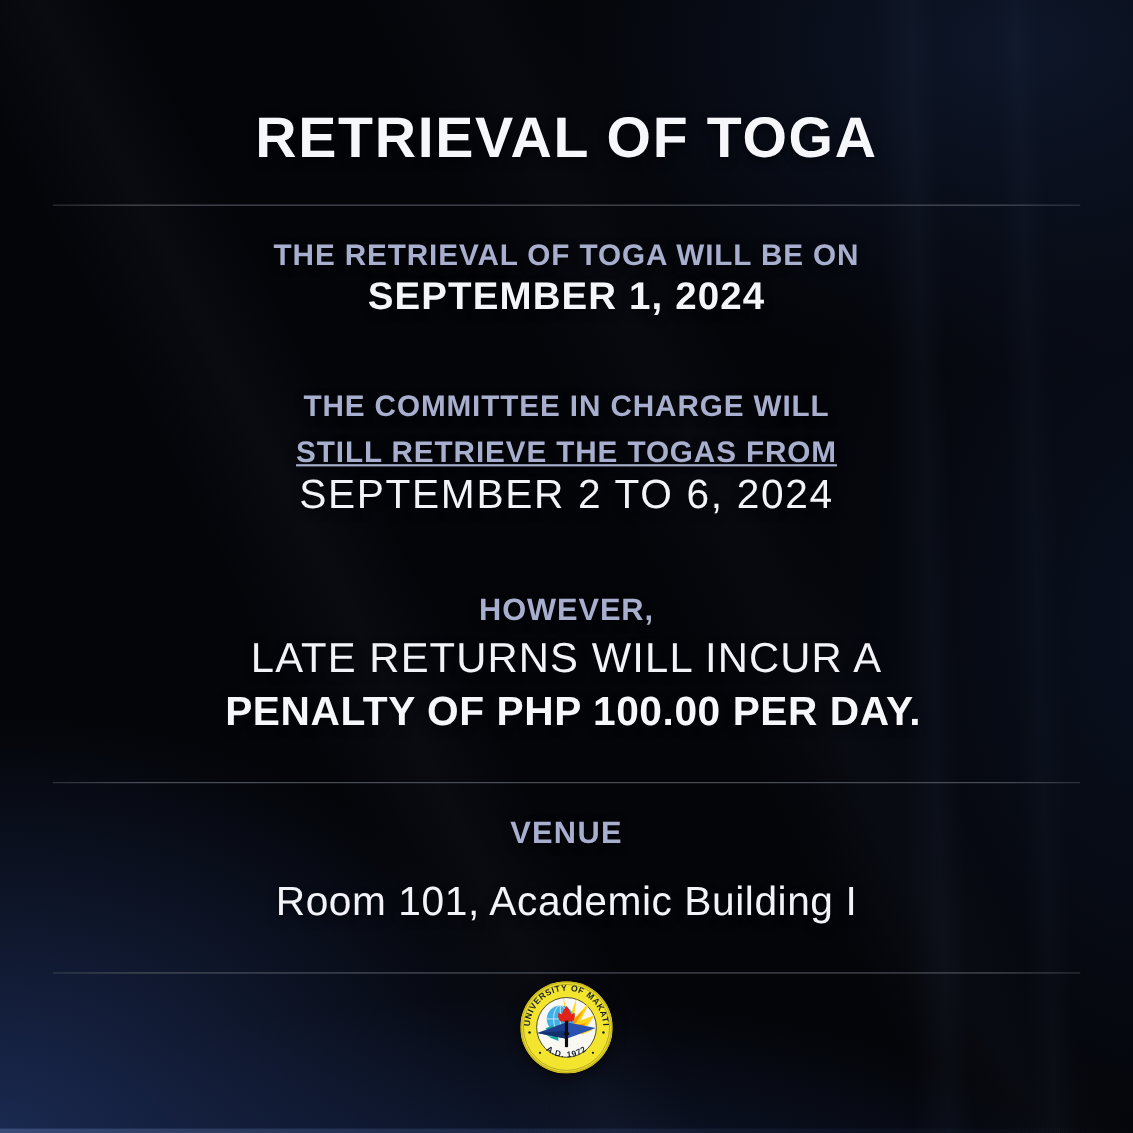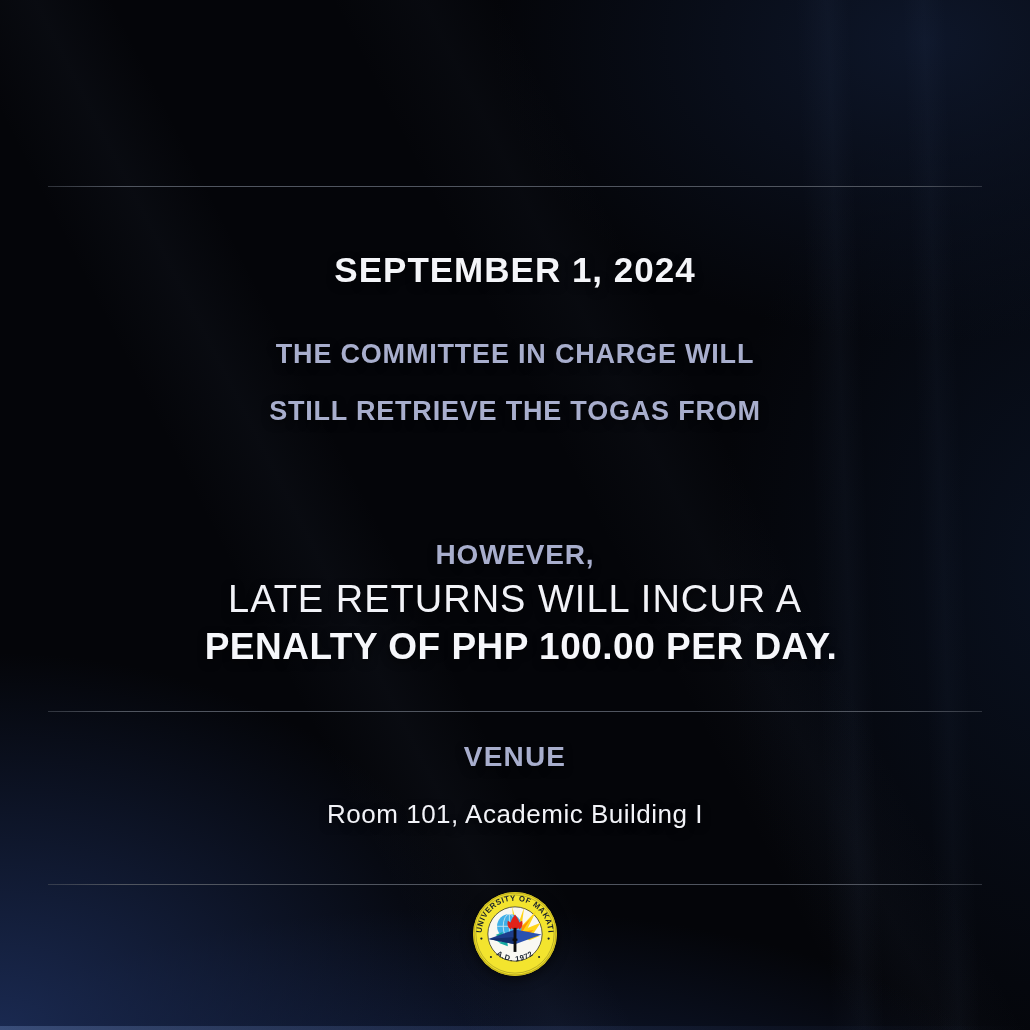--- a/index.html
+++ b/index.html
@@ -38,57 +38,60 @@
     text-align: center; line-height: 1.08; white-space: nowrap;
     text-shadow: 0 3px 9px rgba(0,0,0,0.55);
   }
 
   .title        { top: 98px;  font-size: 52px; font-weight: 700; color: #f6f7fb; letter-spacing: 1.5px; }
 
   .accent-bold  { font-weight: 700; color: #a8aecd; }
   .s1-lead      { top: 218px; font-size: 27px; letter-spacing: 0.8px; }
   .s1-date      { top: 251px; font-size: 35px; font-weight: 700; color: #f4f5f9; letter-spacing: 1px; }
 
-  .s2-l1        { top: 340px; font-size: 27px; letter-spacing: 0.8px; }
-  .s2-l2        { top: 397px; font-size: 27px; letter-spacing: 0.8px; }
+  .s2-l1        { top: 355px; font-size: 27px; letter-spacing: 0.8px; }
+  .s2-l2        { top: 397px; font-size: 27px; letter-spacing: 0.8px; text-decoration: underline; }
   .s2-date      { top: 430px; font-size: 37px; font-weight: 400; color: #f2f3f8; letter-spacing: 1.5px; }
 
   .s3-lead      { top: 540px; font-size: 28px; letter-spacing: 0.8px; }
   .s3-l1        { top: 579px; font-size: 38px; font-weight: 400; color: #f2f3f8; letter-spacing: 1px; }
   .s3-l2        { top: 627px; font-size: 37px; font-weight: 700; color: #f6f7fb; letter-spacing: 0.5px; padding-left: 12px; }
 
   .venue-label  { top: 742px; font-size: 28px; letter-spacing: 1.2px; }
-  .venue-value  { top: 800px; font-size: 26px; font-weight: 400; color: #f2f3f8; letter-spacing: 0.5px; }
+  .venue-value  { top: 800px; font-size: 37px; font-weight: 400; color: #f2f3f8; letter-spacing: 0.5px; }
 
   .divider {
     position: absolute; left: 48px; width: 934px; height: 1px;
     background: linear-gradient(90deg, rgba(80,85,95,0.55) 0%, #50555f 8%, #50555f 92%, rgba(80,85,95,0.55) 100%);
   }
   .divider-1 { top: 186px; }
   .divider-2 { top: 711px; }
   .divider-3 { top: 884px; }
 
   .seal {
     position: absolute; top: 892px; left: 473px; width: 84px; height: 84px;
     filter: drop-shadow(0 3px 6px rgba(0,0,0,0.6));
   }
 </style>
 </head>
 <body>
 
 <div class="poster">
   <div class="streaks"></div>
 
+  <div class="txt title">RETRIEVAL OF TOGA</div>
 
   <div class="divider divider-1"></div>
 
+  <div class="txt accent-bold s1-lead">THE RETRIEVAL OF TOGA WILL BE ON</div>
   <div class="txt s1-date">SEPTEMBER 1, 2024</div>
 
   <div class="txt accent-bold s2-l1">THE COMMITTEE IN CHARGE WILL</div>
   <div class="txt accent-bold s2-l2">STILL RETRIEVE THE TOGAS FROM</div>
+  <div class="txt s2-date">SEPTEMBER 2 TO 6, 2024</div>
 
   <div class="txt s3-l1">LATE RETURNS WILL INCUR A</div>
   <div class="txt accent-bold s3-lead">HOWEVER,</div>
   <div class="txt s3-l2">PENALTY OF PHP 100.00 PER DAY.</div>
 
   <div class="divider divider-2"></div>
 
   <div class="txt accent-bold venue-label">VENUE</div>
   <div class="txt venue-value">Room 101, Academic Building I</div>
 

